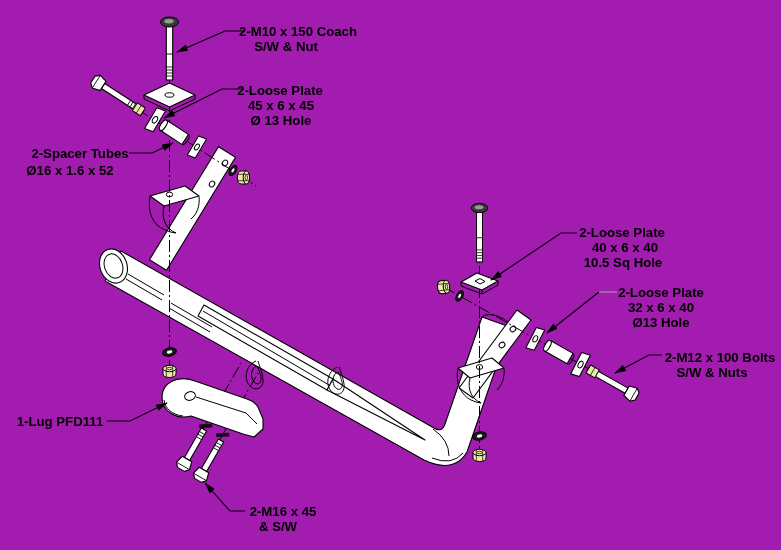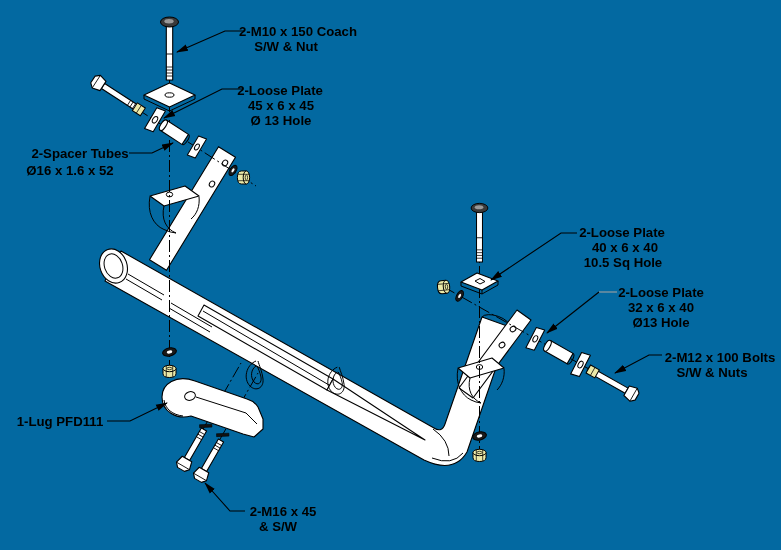--- a/index.html
+++ b/index.html
@@ -1,16 +1,16 @@
 <!DOCTYPE html>
 <html><head>
 <meta charset="utf-8">
 <style>
   html,body{margin:0;padding:0;background:#fff;}
-  .canvas{position:relative;width:781px;height:550px;background:#0369a1;overflow:hidden;}
+  .canvas{position:relative;width:781px;height:550px;background:#a21caf;overflow:hidden;}
   svg{display:block;}
   text{font-family:"Liberation Sans","DejaVu Sans",sans-serif;font-weight:bold;font-size:13.2px;fill:#000;}
   .part{fill:#ffffff;stroke:#000;stroke-width:1.1;stroke-linejoin:round;}
   .thin{fill:none;stroke:#000;stroke-width:1;stroke-linejoin:round;}
   .cl{fill:none;stroke:#000;stroke-width:1;stroke-dasharray:12 3 2 3;}
   .leader{fill:none;stroke:#000;stroke-width:1.1;}
   .leader-gray{fill:none;stroke:#a0a0a0;stroke-width:1.1;}
 </style>
 </head>
 <body>

